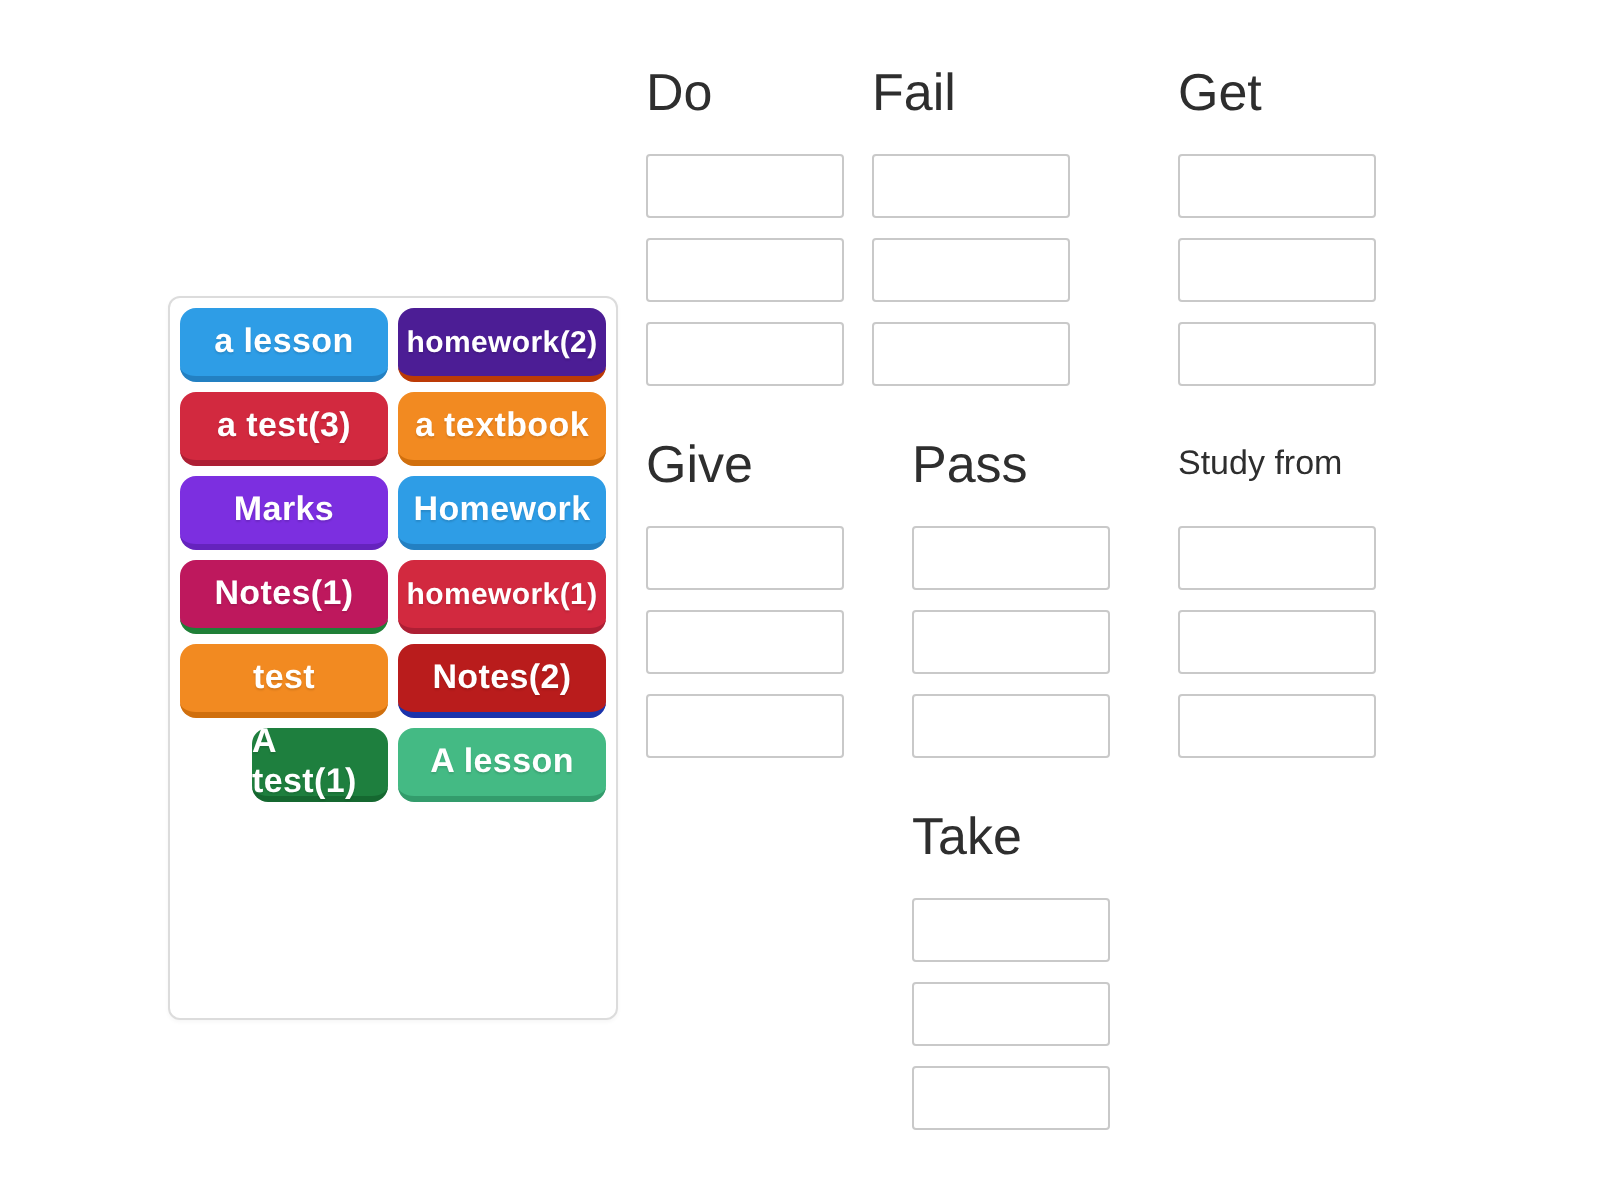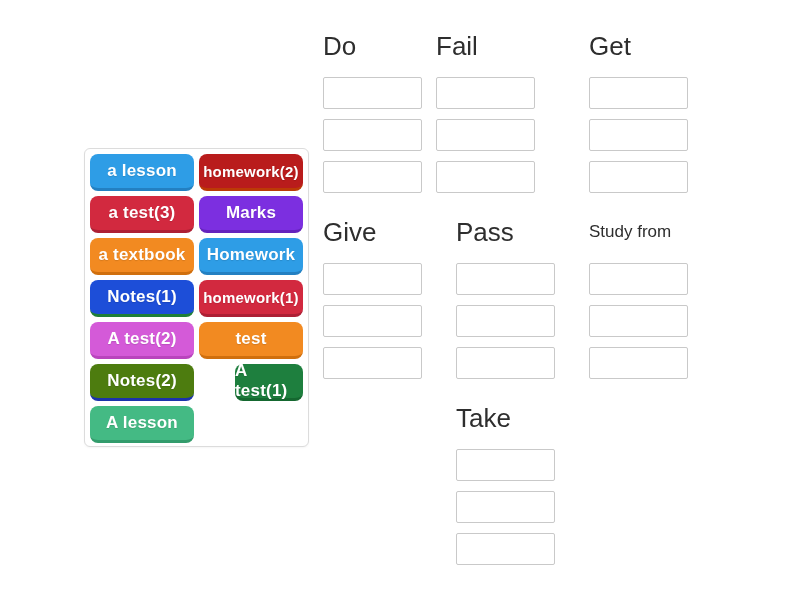--- a/index.html
+++ b/index.html
@@ -14,21 +14,21 @@
     height: 600px;
     background: #ffffff;
     overflow: hidden;
   }
   
   .tile-panel {
     position: absolute;
     left: 84px;
     top: 148px;
     width: 225px;
-    height: 299px;
+    height: 362px;
     box-sizing: border-box;
     background: #ffffff;
     border: 1px solid #dcdcdc;
     border-radius: 6px;
     box-shadow: 0 1px 2px rgba(0,0,0,0.04);
   }
   .tile-grid {
     display: grid;
     grid-template-columns: repeat(2, 1fr);
     gap: 5px;
@@ -75,30 +75,29 @@
     margin-bottom: 10px;
   }
 </style>
 </head>
 <body>
 
 <div class="stage">
   <div class="tile-panel">
     <div class="tile-grid">
         <div class="tile" style="background: rgb(46, 157, 230); border-bottom-color: rgb(35, 128, 194);">a lesson</div>
-        <div class="tile long" style="background: #b91c1c; border-bottom-color: rgb(188, 58, 6);">homework(2)</div>
+        <div class="tile long" style="background: #4c1d95; border-bottom-color: rgb(188, 58, 6);">homework(2)</div>
         <div class="tile" style="background: rgb(210, 41, 63); border-bottom-color: rgb(173, 31, 52); text-align: right;">a test(3)</div>
+        <div class="tile" style="background: rgb(242, 138, 33); border-bottom-color: rgb(208, 111, 13);">a textbook</div>
         <div class="tile" style="background: rgb(124, 47, 224); border-bottom-color: rgb(101, 35, 189);">Marks</div>
-        <div class="tile" style="background: rgb(242, 138, 33); border-bottom-color: rgb(208, 111, 13);">a textbook</div>
         <div class="tile" style="background: rgb(46, 157, 230); border-bottom-color: rgb(35, 128, 194);">Homework</div>
-        <div class="tile" style="background: #1d4ed8; border-bottom-color: rgb(31, 127, 55);">Notes(1)</div>
+        <div class="tile" style="background: #be185d; border-bottom-color: rgb(31, 127, 55);">Notes(1)</div>
         <div class="tile long" style="background: rgb(210, 41, 63); border-bottom-color: rgb(173, 31, 52);">homework(1)</div>
-        <div class="tile" style="background: rgb(212, 90, 216); border-bottom-color: rgb(185, 68, 189);">A test(2)</div>
         <div class="tile" style="background: rgb(242, 138, 33); border-bottom-color: rgb(208, 111, 13);">test</div>
-        <div class="tile" style="background: #4d7c0f; border-bottom-color: rgb(27, 51, 171);">Notes(2)</div>
+        <div class="tile" style="background: #b91c1c; border-bottom-color: rgb(27, 51, 171);">Notes(2)</div>
         <div class="tile" style="background: rgb(30, 127, 62); border-bottom-color: rgb(21, 104, 48); margin-left: 36px;">A test(1)</div>
         <div class="tile" style="background: rgb(68, 186, 132); border-bottom-color: rgb(51, 156, 108);">A lesson</div>
       </div>
   </div>
   <div class="groups-area">
       <div class="group" style="left: 323px; top: 30px;">
         <div class="group-header">Do</div>
         <div class="slot"></div>
         <div class="slot"></div>
         <div class="slot"></div>

